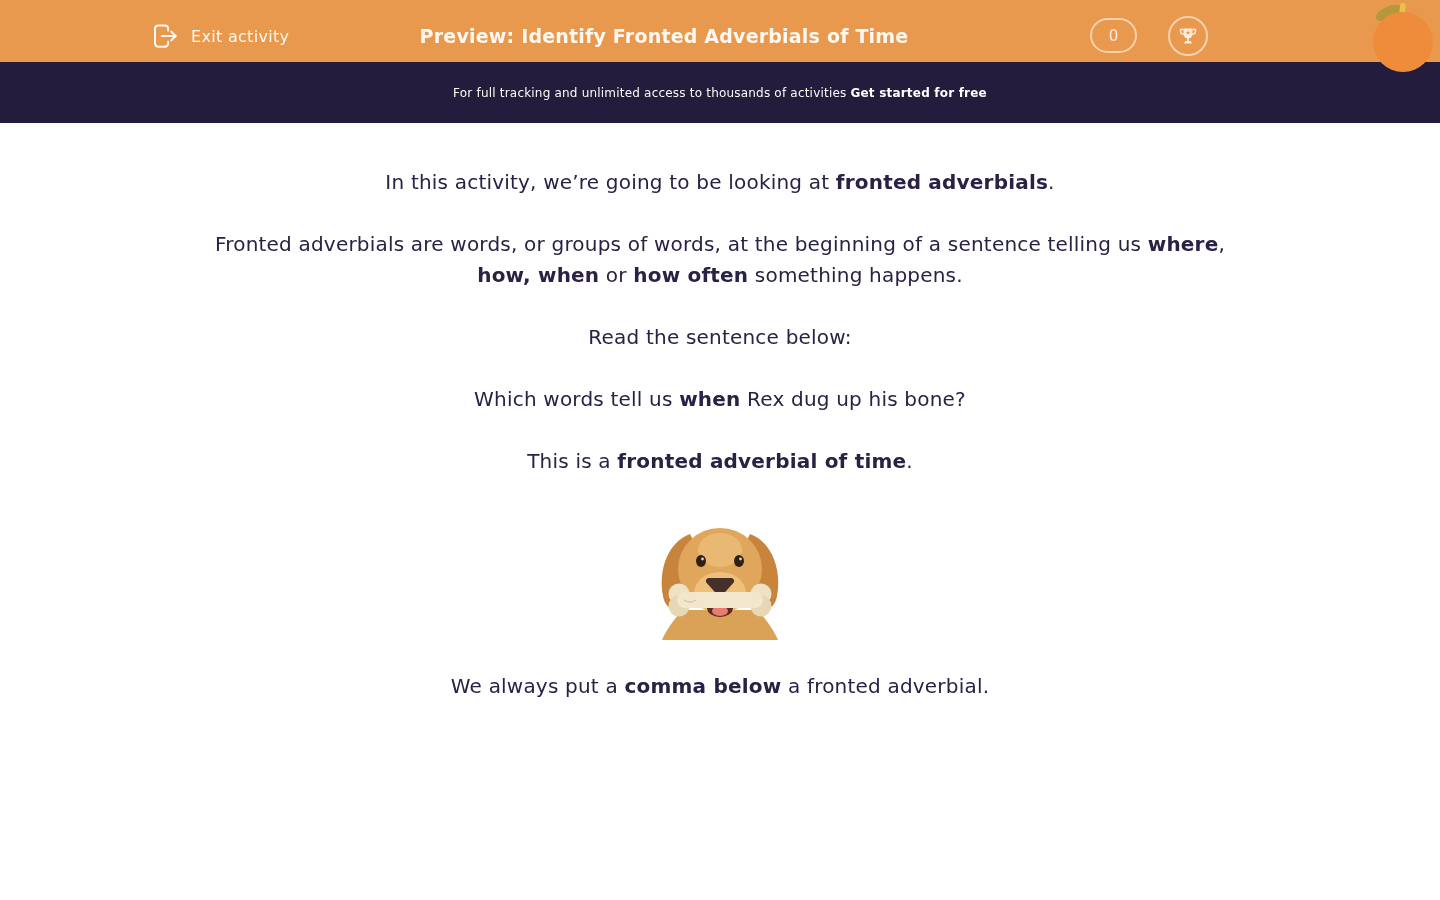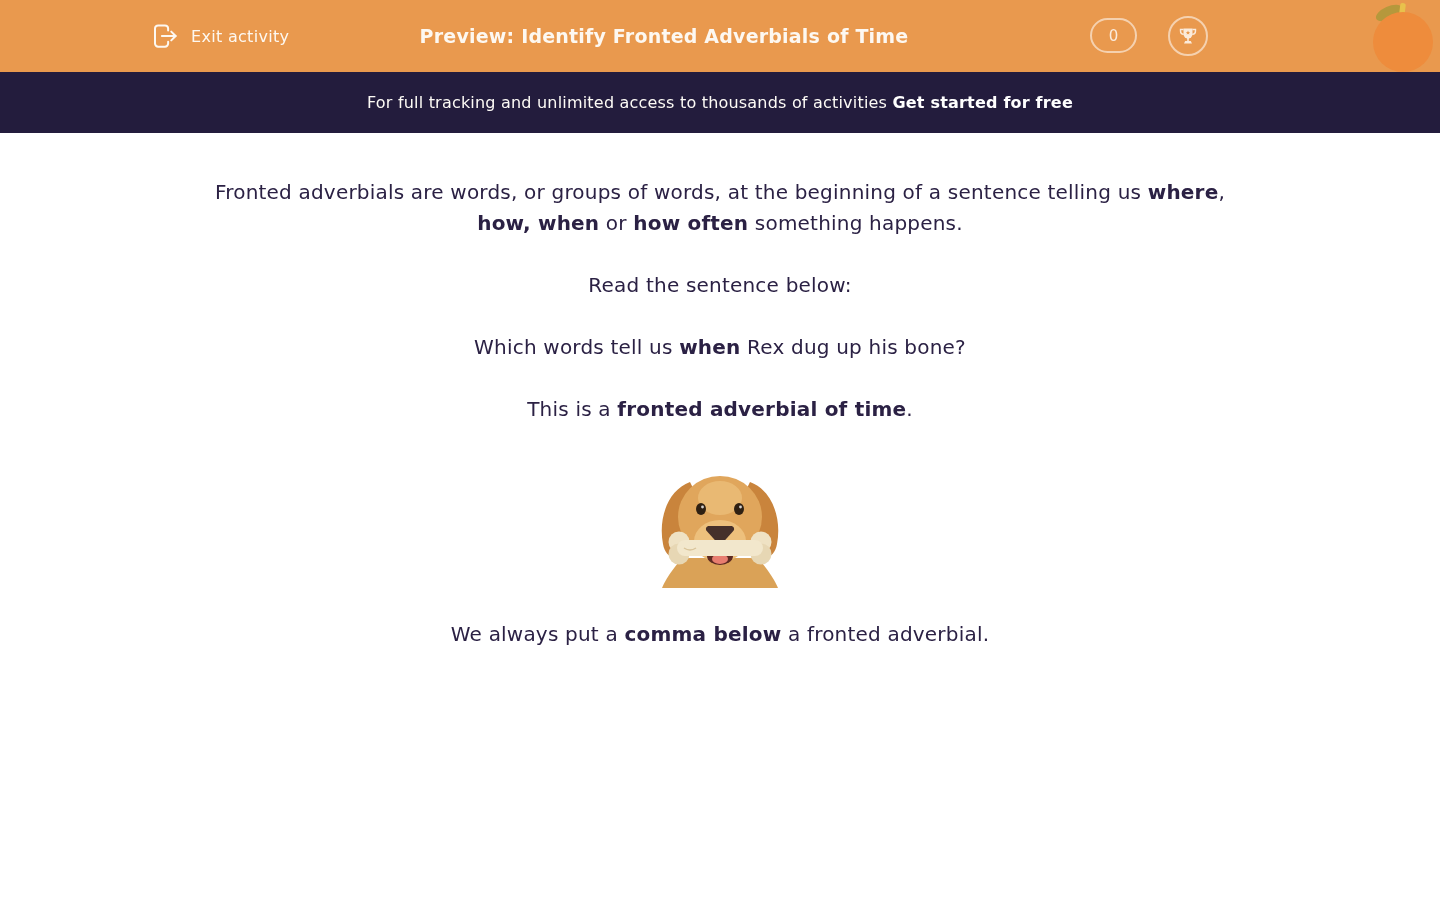--- a/index.html
+++ b/index.html
@@ -7,21 +7,21 @@
   body {
     width: 1440px; height: 900px; overflow: hidden;
     background: #ffffff;
     font-family: "DejaVu Sans", sans-serif;
     color: var(--text, #2b2144);
   }
 
   
   .app-header {
     position: relative;
-    height: 72px;
+    height: 62px;
     background: var(--header_bg, #e9994e);
   }
   .exit-btn {
     position: absolute; left: 150px; top: 0; height: 72px;
     display: flex; align-items: center; gap: 11px;
     background: none; border: none; padding: 0; cursor: pointer;
     color: #fdf8f1; font-family: inherit;
   }
   .exit-btn svg { display: block; }
   .exit-label { font-size: 16px; letter-spacing: 0.3px; }
@@ -44,21 +44,21 @@
     width: 40px; height: 40px; border-radius: 50%;
     border: 2px solid rgba(255,255,255,0.55);
     display: flex; align-items: center; justify-content: center;
   }
   .brand-logo { position: absolute; right: 2px; top: 0; width: 70px; height: 72px; }
 
   
   .signup-banner {
     height: 61px; background: var(--banner_bg, #231c3d);
     display: flex; align-items: center; justify-content: center;
-    color: #fdfbf6; font-size: 16px; letter-spacing: 0.2px;
+    color: #fdfbf6; font-size: 12px; letter-spacing: 0.2px;
   }
   .signup-banner a { color: #ffffff; font-weight: bold; text-decoration: none; cursor: pointer; }
 
   
   .main-content { padding-top: 44px; background: #ffffff; }
   .main-content p {
     margin: 0 auto 31px auto;
     max-width: 1100px;
     text-align: center;
     font-size: 20px; line-height: 31px; letter-spacing: 0.2px;
@@ -112,20 +112,21 @@
 </header>
 
 <div class="signup-banner">
   <div>
     <span>For full tracking and unlimited access to thousands of activities </span><a>Get started for free</a>
   </div>
 </div>
 
 <main class="main-content">
 
+  <p><span>In this activity, we’re going to be looking at </span><span style="font-weight: bold;">fronted adverbials</span><span>.</span></p>
   <p><span>Fronted adverbials are words, or groups of words, at the beginning of a sentence telling us </span><span style="font-weight: bold;">where</span><span>,</span><br><span style="font-weight: bold;">how, when</span><span> or </span><span style="font-weight: bold;">how often</span><span> something happens.</span></p>
   <p><span>Read the sentence below:</span></p>
   <p><span>Which words tell us </span><span style="font-weight: bold;">when</span><span> Rex dug up his bone?</span></p>
   <p><span>This is a </span><span style="font-weight: bold;">fronted adverbial of time</span><span>.</span></p>
 
   <figure class="dog-figure" role="img" style="margin:0 auto 31px auto;" aria-label="Golden retriever puppy holding a rawhide bone in its mouth">
     <svg viewBox="0 0 140 132">
 
       <path d="M40 26 C18 34 8 62 13 88 C15 100 24 105 32 98 C29 75 32 54 46 38 Z" fill="#c9843c"></path>
       <path d="M100 26 C122 34 132 62 127 88 C125 100 116 105 108 98 C111 75 108 54 94 38 Z" fill="#c9843c"></path>

